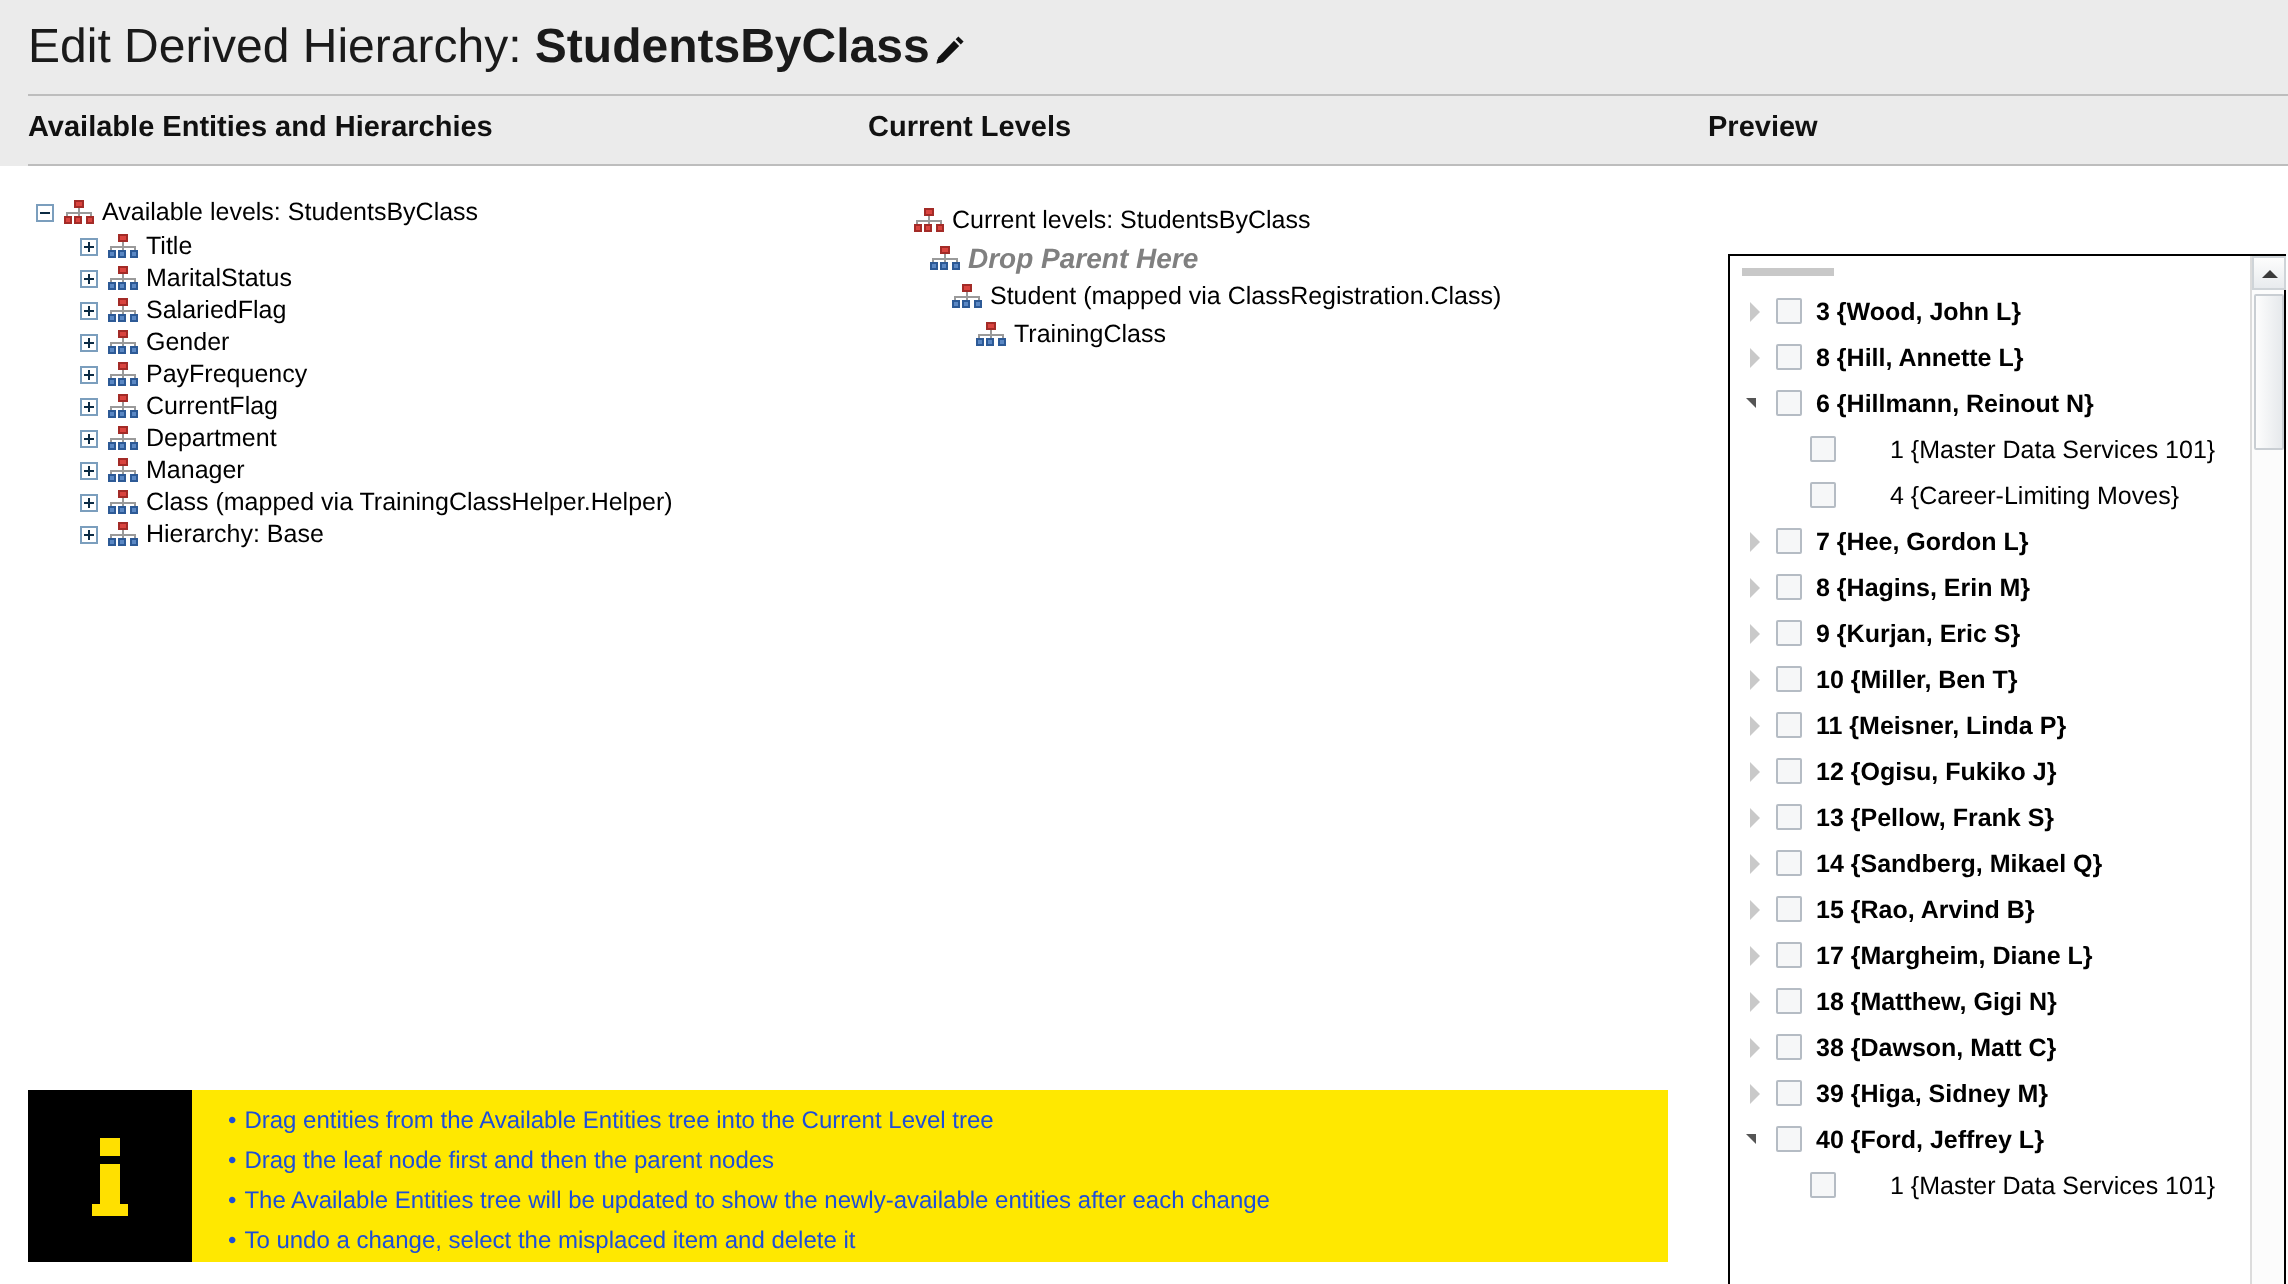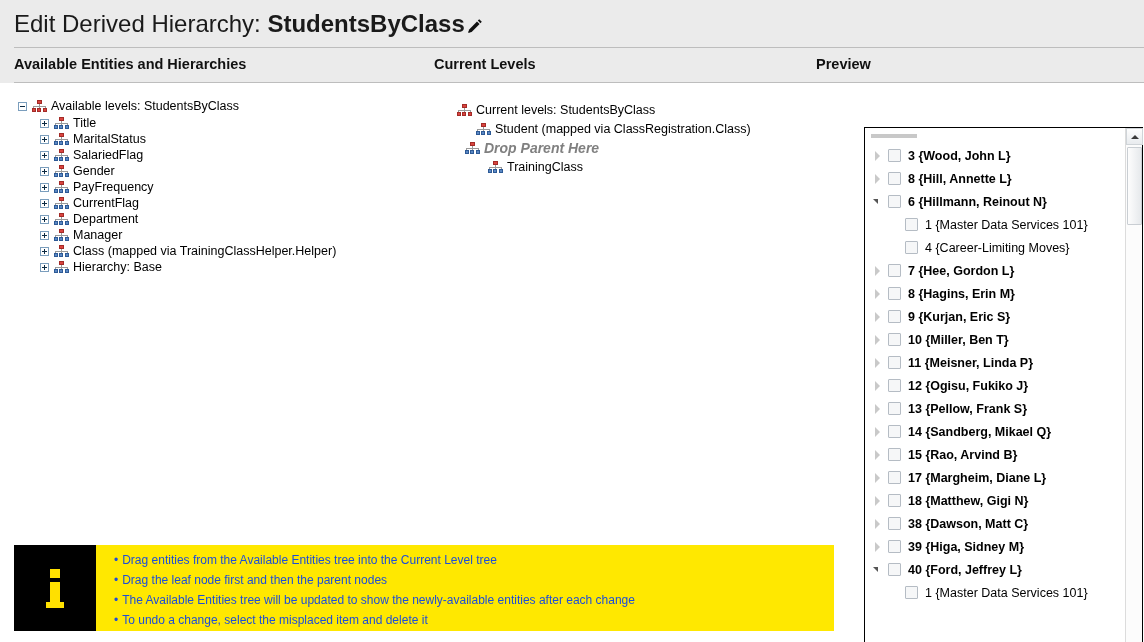--- a/index.html
+++ b/index.html
@@ -58,21 +58,21 @@
   .col-header {
     position: absolute;
     top: 8px;
     font-size: 14.5px;
     font-weight: bold;
     color: #111111;
     white-space: nowrap;
   }
   #col-header-available { left: 14px; }
   #col-header-current   { left: 434px; }
-  #col-header-preview   { left: 816px; }
+  #col-header-preview   { left: 854px; }
   #header-rule {
     position: absolute;
     left: 14px; top: 82px;
     width: 1130px;
     height: 1px;
     background: #bdbdbd;
   }
 
   
   .tree {
@@ -220,21 +220,21 @@
     right: 0;
   }
   .pv-row {
     height: 23px;
     display: flex;
     align-items: center;
     white-space: nowrap;
     font-size: 12.5px;
   }
   .pv-row.parent { font-weight: bold; padding-left: 8px; }
-  .pv-row.child  { font-weight: normal; padding-left: 40px; }
+  .pv-row.child  { font-weight: normal; padding-left: 40px; gap: 20px; }
   .pv-tri {
     width: 10px; height: 10px;
     flex: 0 0 auto;
     margin-right: 5px;
     position: relative;
   }
   .pv-tri.collapsed::before {
     content: "";
     position: absolute;
     left: 2px; top: 0px;
@@ -604,47 +604,47 @@
         <i class="bar"></i>
         <i class="drop1"></i>
         <i class="drop2"></i>
         <i class="drop3"></i>
         <i class="c1"></i>
         <i class="c2"></i>
         <i class="c3"></i>
       </span>
       <span class="label">Current levels: StudentsByClass</span>
     </div>
+    <div class="tree-row row-l1 drop-row">
+      <span class="hier-icon">
+        <i class="top"></i>
+        <i class="stem"></i>
+        <i class="bar"></i>
+        <i class="drop1"></i>
+        <i class="drop2"></i>
+        <i class="drop3"></i>
+        <i class="c1"></i>
+        <i class="c2"></i>
+        <i class="c3"></i>
+      </span>
+      <span class="label drop-label">Drop Parent Here</span>
+    </div>
     <div class="tree-row row-l2">
       <span class="hier-icon">
         <i class="top"></i>
         <i class="stem"></i>
         <i class="bar"></i>
         <i class="drop1"></i>
         <i class="drop2"></i>
         <i class="drop3"></i>
         <i class="c1"></i>
         <i class="c2"></i>
         <i class="c3"></i>
       </span>
       <span class="label">Student (mapped via ClassRegistration.Class)</span>
-    </div>
-    <div class="tree-row row-l1 drop-row">
-      <span class="hier-icon">
-        <i class="top"></i>
-        <i class="stem"></i>
-        <i class="bar"></i>
-        <i class="drop1"></i>
-        <i class="drop2"></i>
-        <i class="drop3"></i>
-        <i class="c1"></i>
-        <i class="c2"></i>
-        <i class="c3"></i>
-      </span>
-      <span class="label drop-label">Drop Parent Here</span>
     </div>
     <div class="tree-row row-l3">
       <span class="hier-icon">
         <i class="top"></i>
         <i class="stem"></i>
         <i class="bar"></i>
         <i class="drop1"></i>
         <i class="drop2"></i>
         <i class="drop3"></i>
         <i class="c1"></i>

